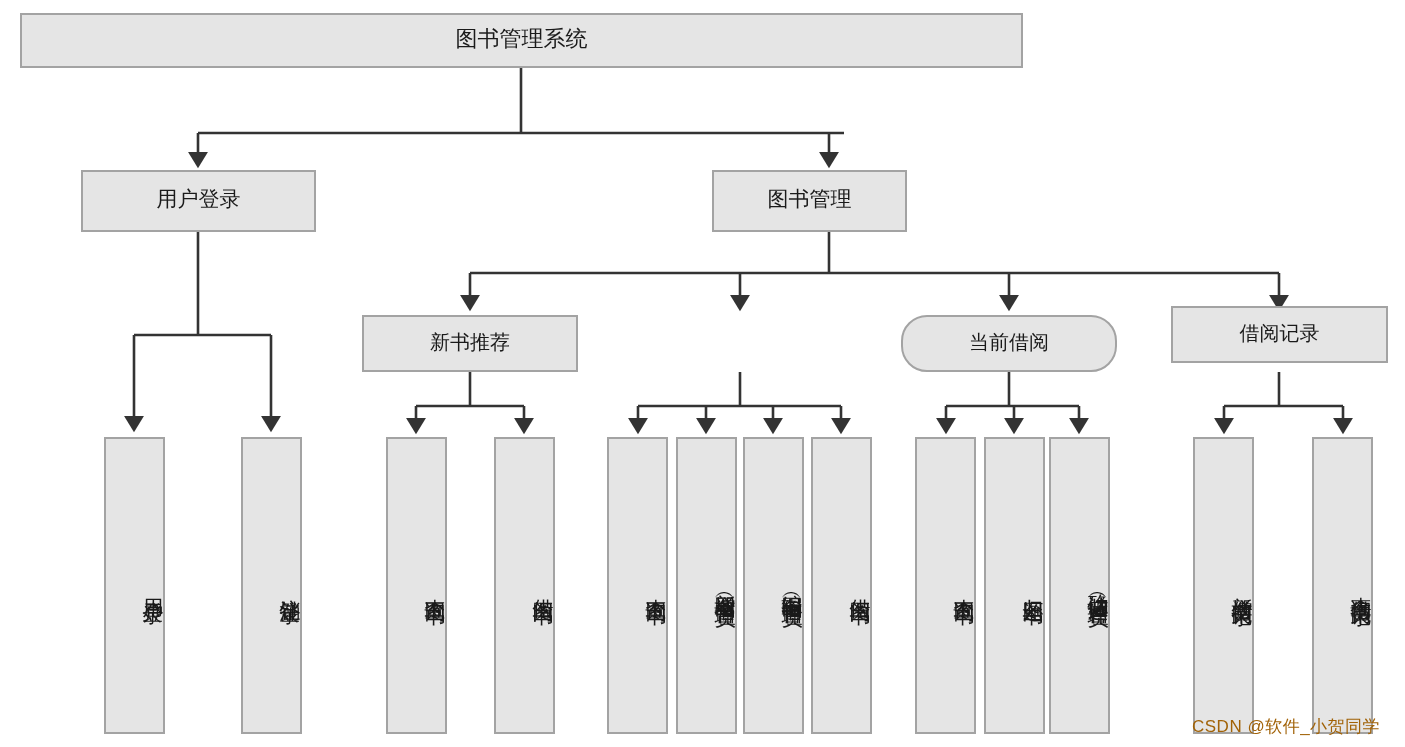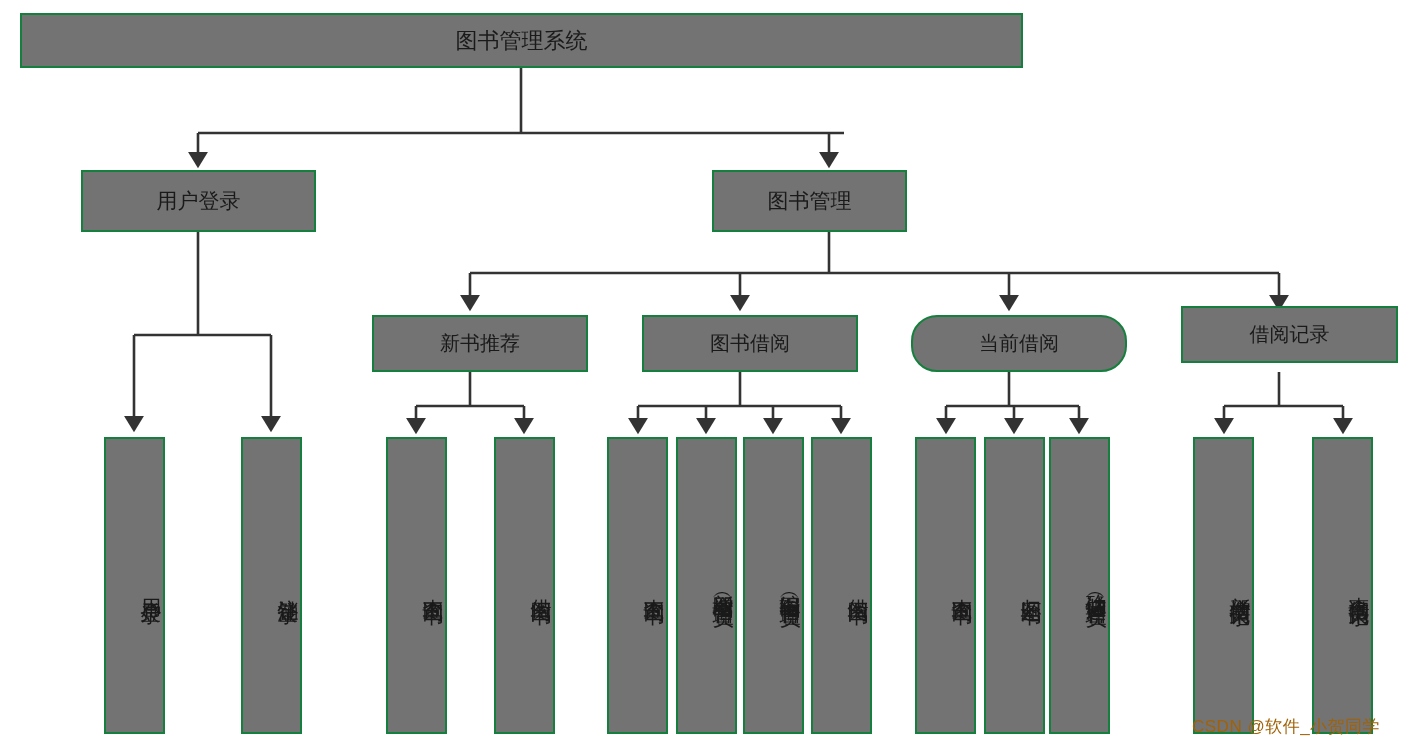--- a/index.html
+++ b/index.html
@@ -8,31 +8,32 @@
     background:#ffffff;
     font-family:"Liberation Sans","DejaVu Sans",sans-serif;
     overflow:hidden;
   }
   #canvas{position:relative;width:1405px;height:747px;}
   svg#wires{position:absolute;left:0;top:0;width:1405px;height:747px;}
 
   .node{
     position:absolute;
     box-sizing:border-box;
-    background:#737373;
-    border:2px solid #15803d;
+    background:#e5e5e5;
+    border:2px solid #a3a3a3;
     display:flex;
     align-items:center;
     justify-content:center;
     color:#1a1a1a;
     line-height:1.18;
+    font-family:Liberation Mono, monospace;
   }
   .node.root{font-size:22px;}
   .node.lvl1{font-size:21px;}
-  .node.lvl2{font-size:20px;margin-left:10px;}
+  .node.lvl2{font-size:20px;}
   .node.leaf{
     font-size:21px;
     writing-mode:vertical-rl;
     text-orientation:upright;
     letter-spacing:2px;
     padding:10px 0;
     align-items:flex-start;
     justify-content:center;
   }
   .node.leaf span{
@@ -111,23 +112,20 @@
   <div class="node lvl1" style="left:81px;top:170px;width:235px;height:62px;">
     <span>用户登录</span>
   </div>
   <div class="node lvl1" style="left:712px;top:170px;width:195px;height:62px;">
     <span>图书管理</span>
   </div>
 
   <div class="node lvl2" style="left:362px;top:315px;width:216px;height:57px;">
     <span>新书推荐</span>
   </div>
-  <div class="node lvl2" style="left:632px;top:315px;width:216px;height:57px;">
-    <span>图书借阅</span>
-  </div>
   <div class="node lvl2" style="left:901px;top:315px;width:216px;height:57px;border-radius:26px;">
     <span>当前借阅</span>
   </div>
   <div class="node lvl2" style="left:1171px;top:306px;width:217px;height:57px;">
     <span>借阅记录</span>
   </div>
 
   <div class="node leaf" style="left:104px;top:437px;width:61px;height:297px;">
     <span>用户登录</span>
   </div>

